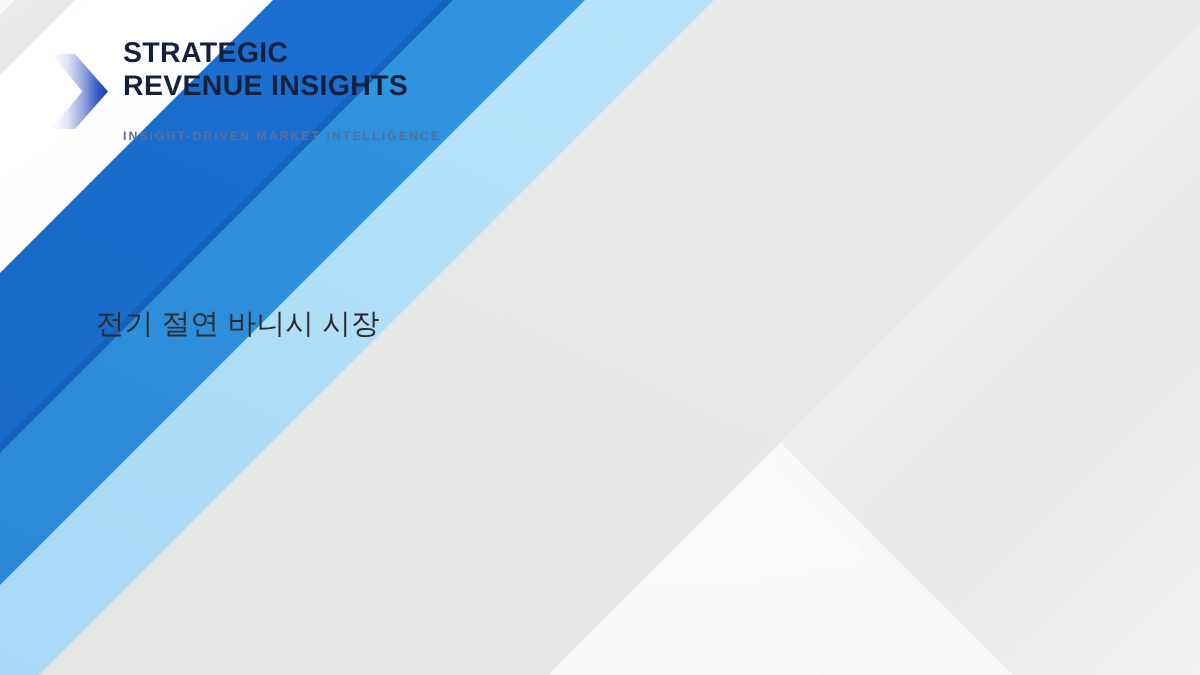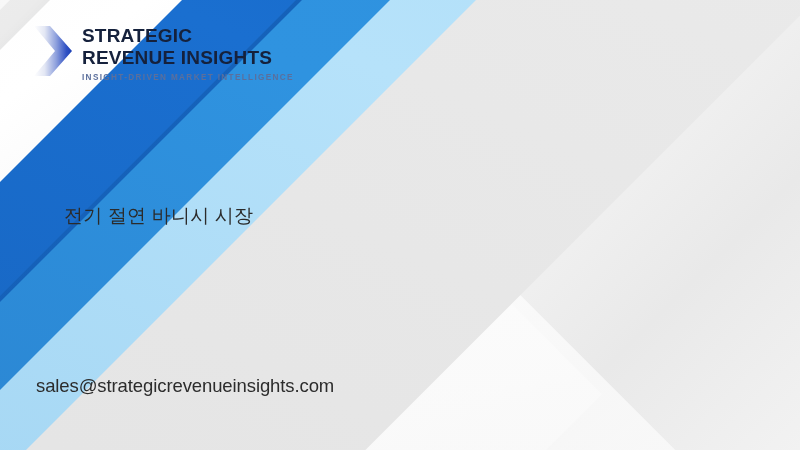--- a/index.html
+++ b/index.html
@@ -132,20 +132,21 @@
     width: 8px;
     background: linear-gradient(160deg, rgba(10,70,140,.45), rgba(10,70,140,.18));
   }
 
   
   .logo {
     position: absolute;
     left: 34px;
     top: 26px;
     display: flex;
+    align-items: center;
     gap: 10px;
   }
 
   .logo-mark {
     width: 38px;
     height: 50px;
     flex: 0 0 auto;
     display: block;
   }
 
@@ -159,21 +160,21 @@
     font-size: 19px;
     font-weight: 700;
     letter-spacing: .2px;
     color: #15213c;
     white-space: nowrap;
   }
 
   .logo-line-1 { margin-bottom: 3px; }
 
   .logo-tagline {
-    margin-top: 7px;
+    margin-top: 20px;
     font-size: 8.2px;
     font-weight: 700;
     letter-spacing: 1.35px;
     color: #5b6f9c;
     white-space: nowrap;
   }
 
   
   .report-title {
     position: absolute;
@@ -234,15 +235,14 @@
 
     <div class="logo-type">
       <span class="logo-line logo-line-1">STRATEGIC</span>
       <span class="logo-line logo-line-2">REVENUE INSIGHTS</span>
       <span class="logo-tagline">INSIGHT-DRIVEN MARKET INTELLIGENCE</span>
     </div>
   </div>
 
   <div class="report-title">전기 절연 바니시 시장</div>
 
-  <div class="contact-email">sales@strategicrevenueinsights.com</div>
 
 </div>
 
 </body></html>

